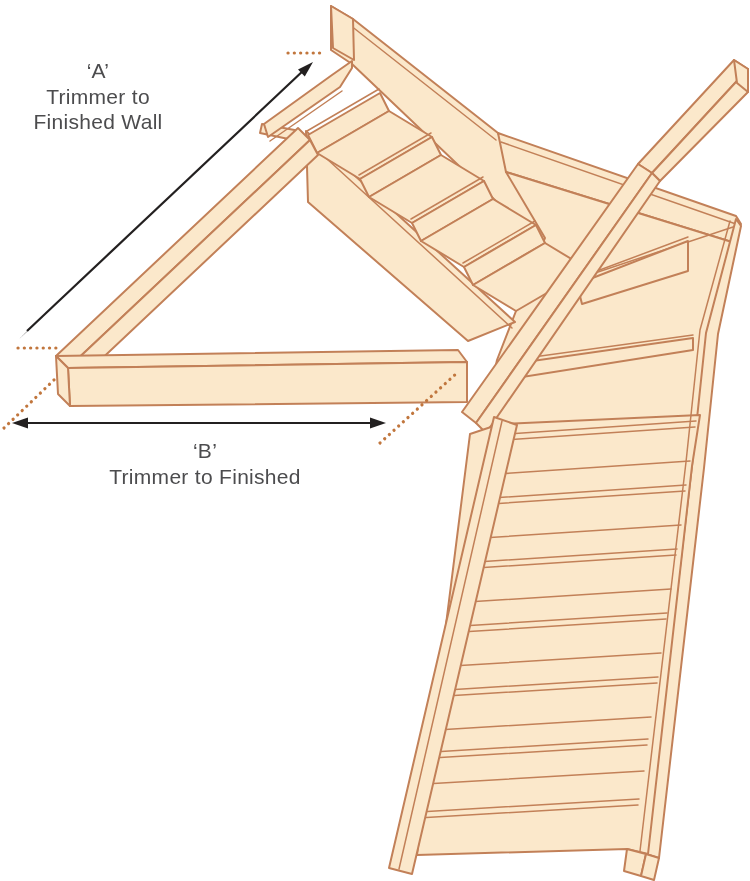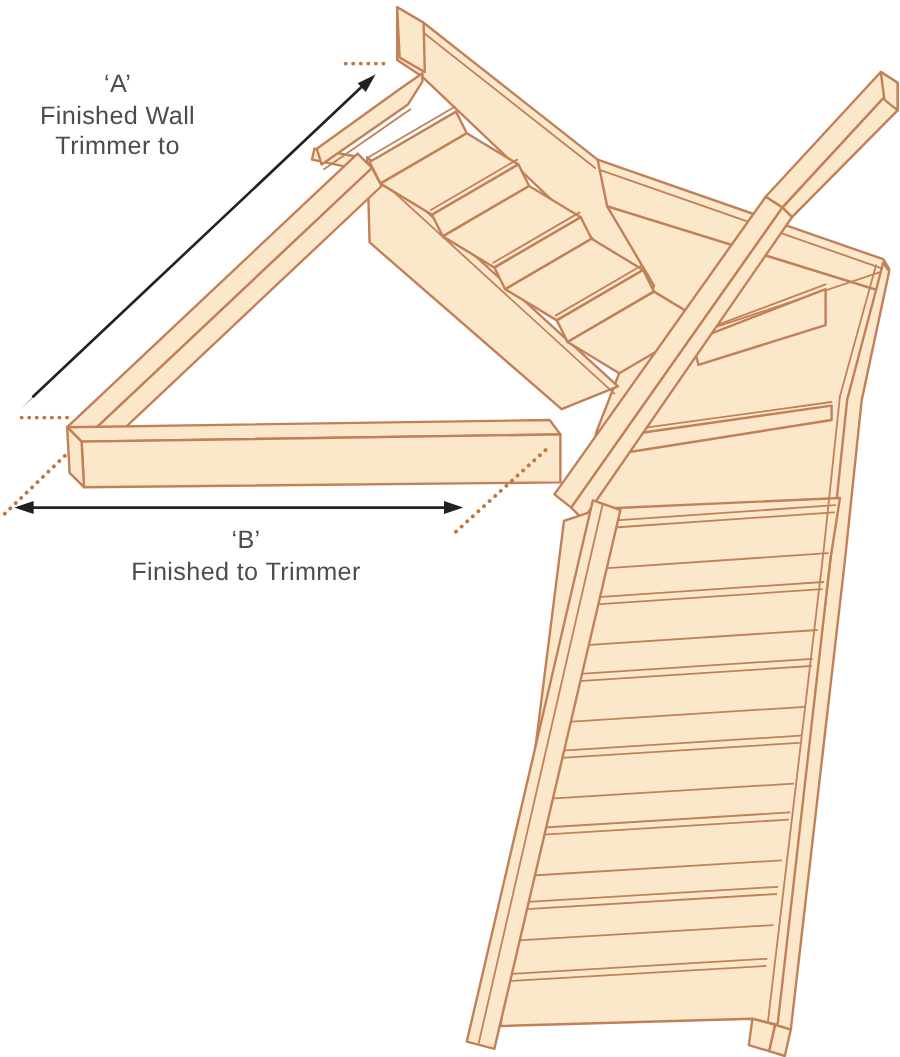--- a/index.html
+++ b/index.html
@@ -145,20 +145,20 @@
     <path class="dots" d="M288,53 L324,53"></path>
     <path class="dots" d="M18,348 L57,348"></path>
     <path class="dots" d="M4,428 L56,378"></path>
     <path class="dots" d="M380,443 L458,372"></path>
   </g>
 </svg>
 </div>
 
 <div class="anno anno-a">
   <div>‘A’</div>
+  <div>Trimmer to</div>
   <div>Finished Wall</div>
-  <div>Trimmer to</div>
 </div>
 
 <div class="anno anno-b">
   <div>‘B’</div>
-  <div>Finished to Trimmer</div>
+  <div>Trimmer to Finished</div>
 </div>
 
 </body></html>

